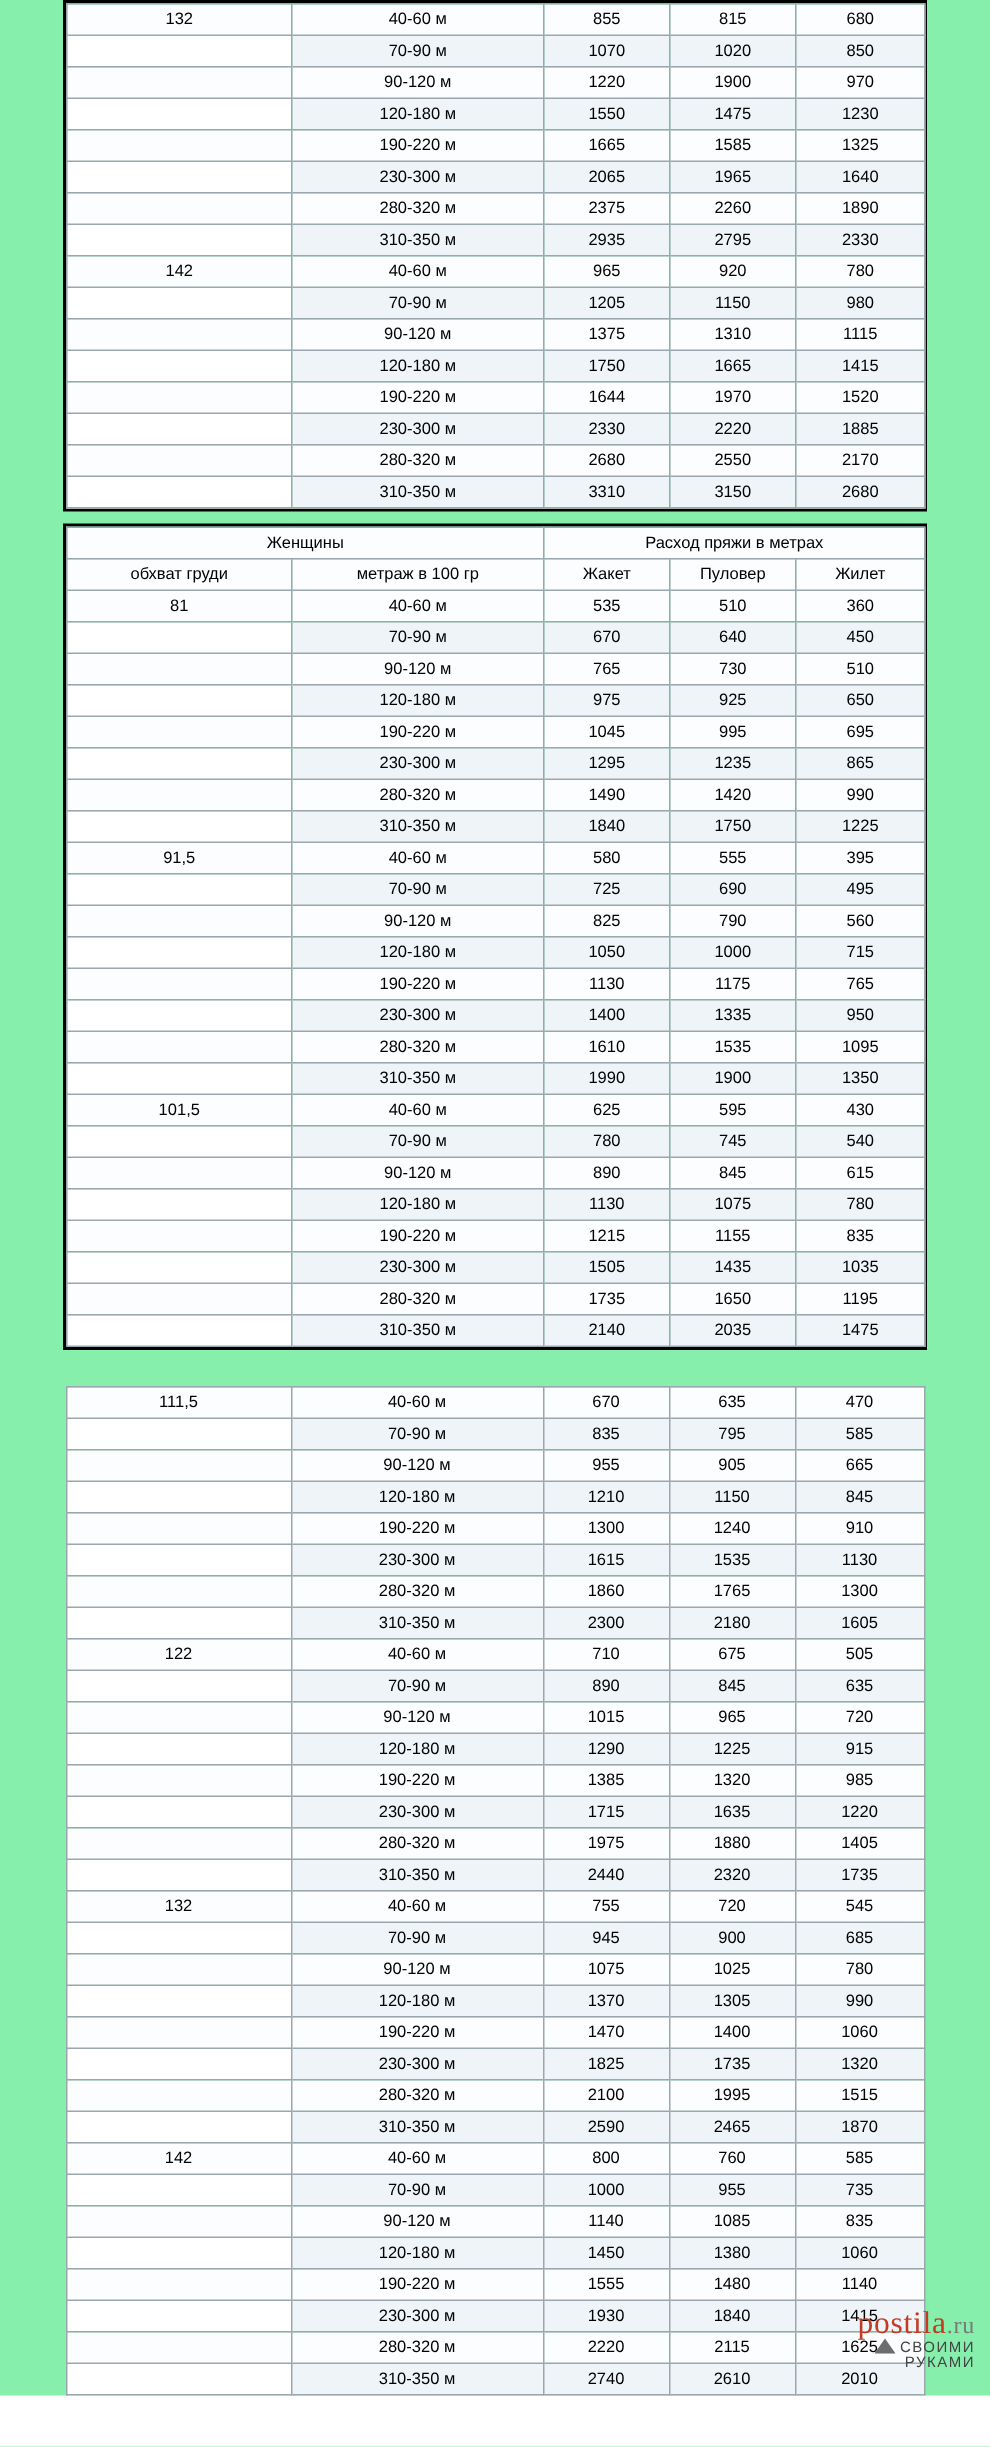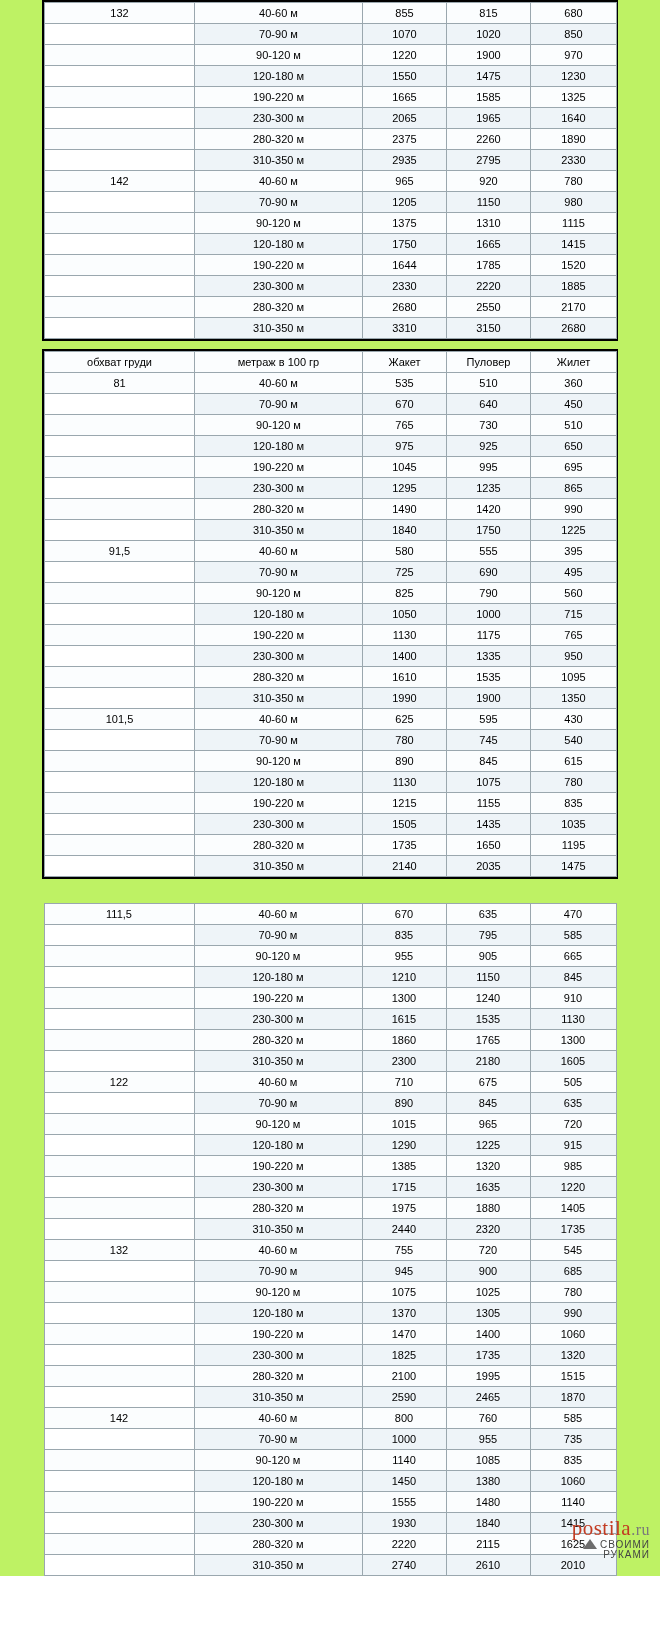--- a/index.html
+++ b/index.html
@@ -8,21 +8,21 @@
     background: #ffffff;
   }
   body {
     width: 660px;
     font-family: "Liberation Sans", sans-serif;
     color: #000000;
   }
   .page {
     width: 660px;
     position: relative;
-    background: #bef264;
+    background: #86efac;
   }
   table.yarn {
     border-collapse: collapse;
     width: 572px;
     margin: 16px auto;
     table-layout: fixed;
     font-size: 11px;
   }
   table.yarn td, table.yarn th {
     border: 1px solid #9aa7ae;
@@ -199,21 +199,21 @@
             <td class="size"></td>
             <td>120-180 м</td>
             <td>1750</td>
             <td>1665</td>
             <td>1415</td>
           </tr>
           <tr>
             <td class="size"></td>
             <td>190-220 м</td>
             <td>1644</td>
-            <td>1785</td>
+            <td>1970</td>
             <td>1520</td>
           </tr>
           <tr class="alt">
             <td class="size"></td>
             <td>230-300 м</td>
             <td>2330</td>
             <td>2220</td>
             <td>1885</td>
           </tr>
           <tr>
@@ -239,20 +239,24 @@
   <div class="block block-outlined">
     <table class="yarn">
       <colgroup>
         <col class="col-a">
           <col class="col-b">
           <col class="col-c">
           <col class="col-d">
           <col class="col-e">
       </colgroup>
       <tbody>
+        <tr class="hdr-grey">
+          <td colspan="2">Женщины</td>
+          <td colspan="3">Расход пряжи в метрах</td>
+        </tr>
         <tr class="hdr-sub">
           <td>обхват груди</td>
           <td>метраж в 100 гр</td>
           <td>Жакет</td>
           <td>Пуловер</td>
           <td>Жилет</td>
         </tr>
       </tbody>
       <tbody id="tbody-women">
           <tr>

